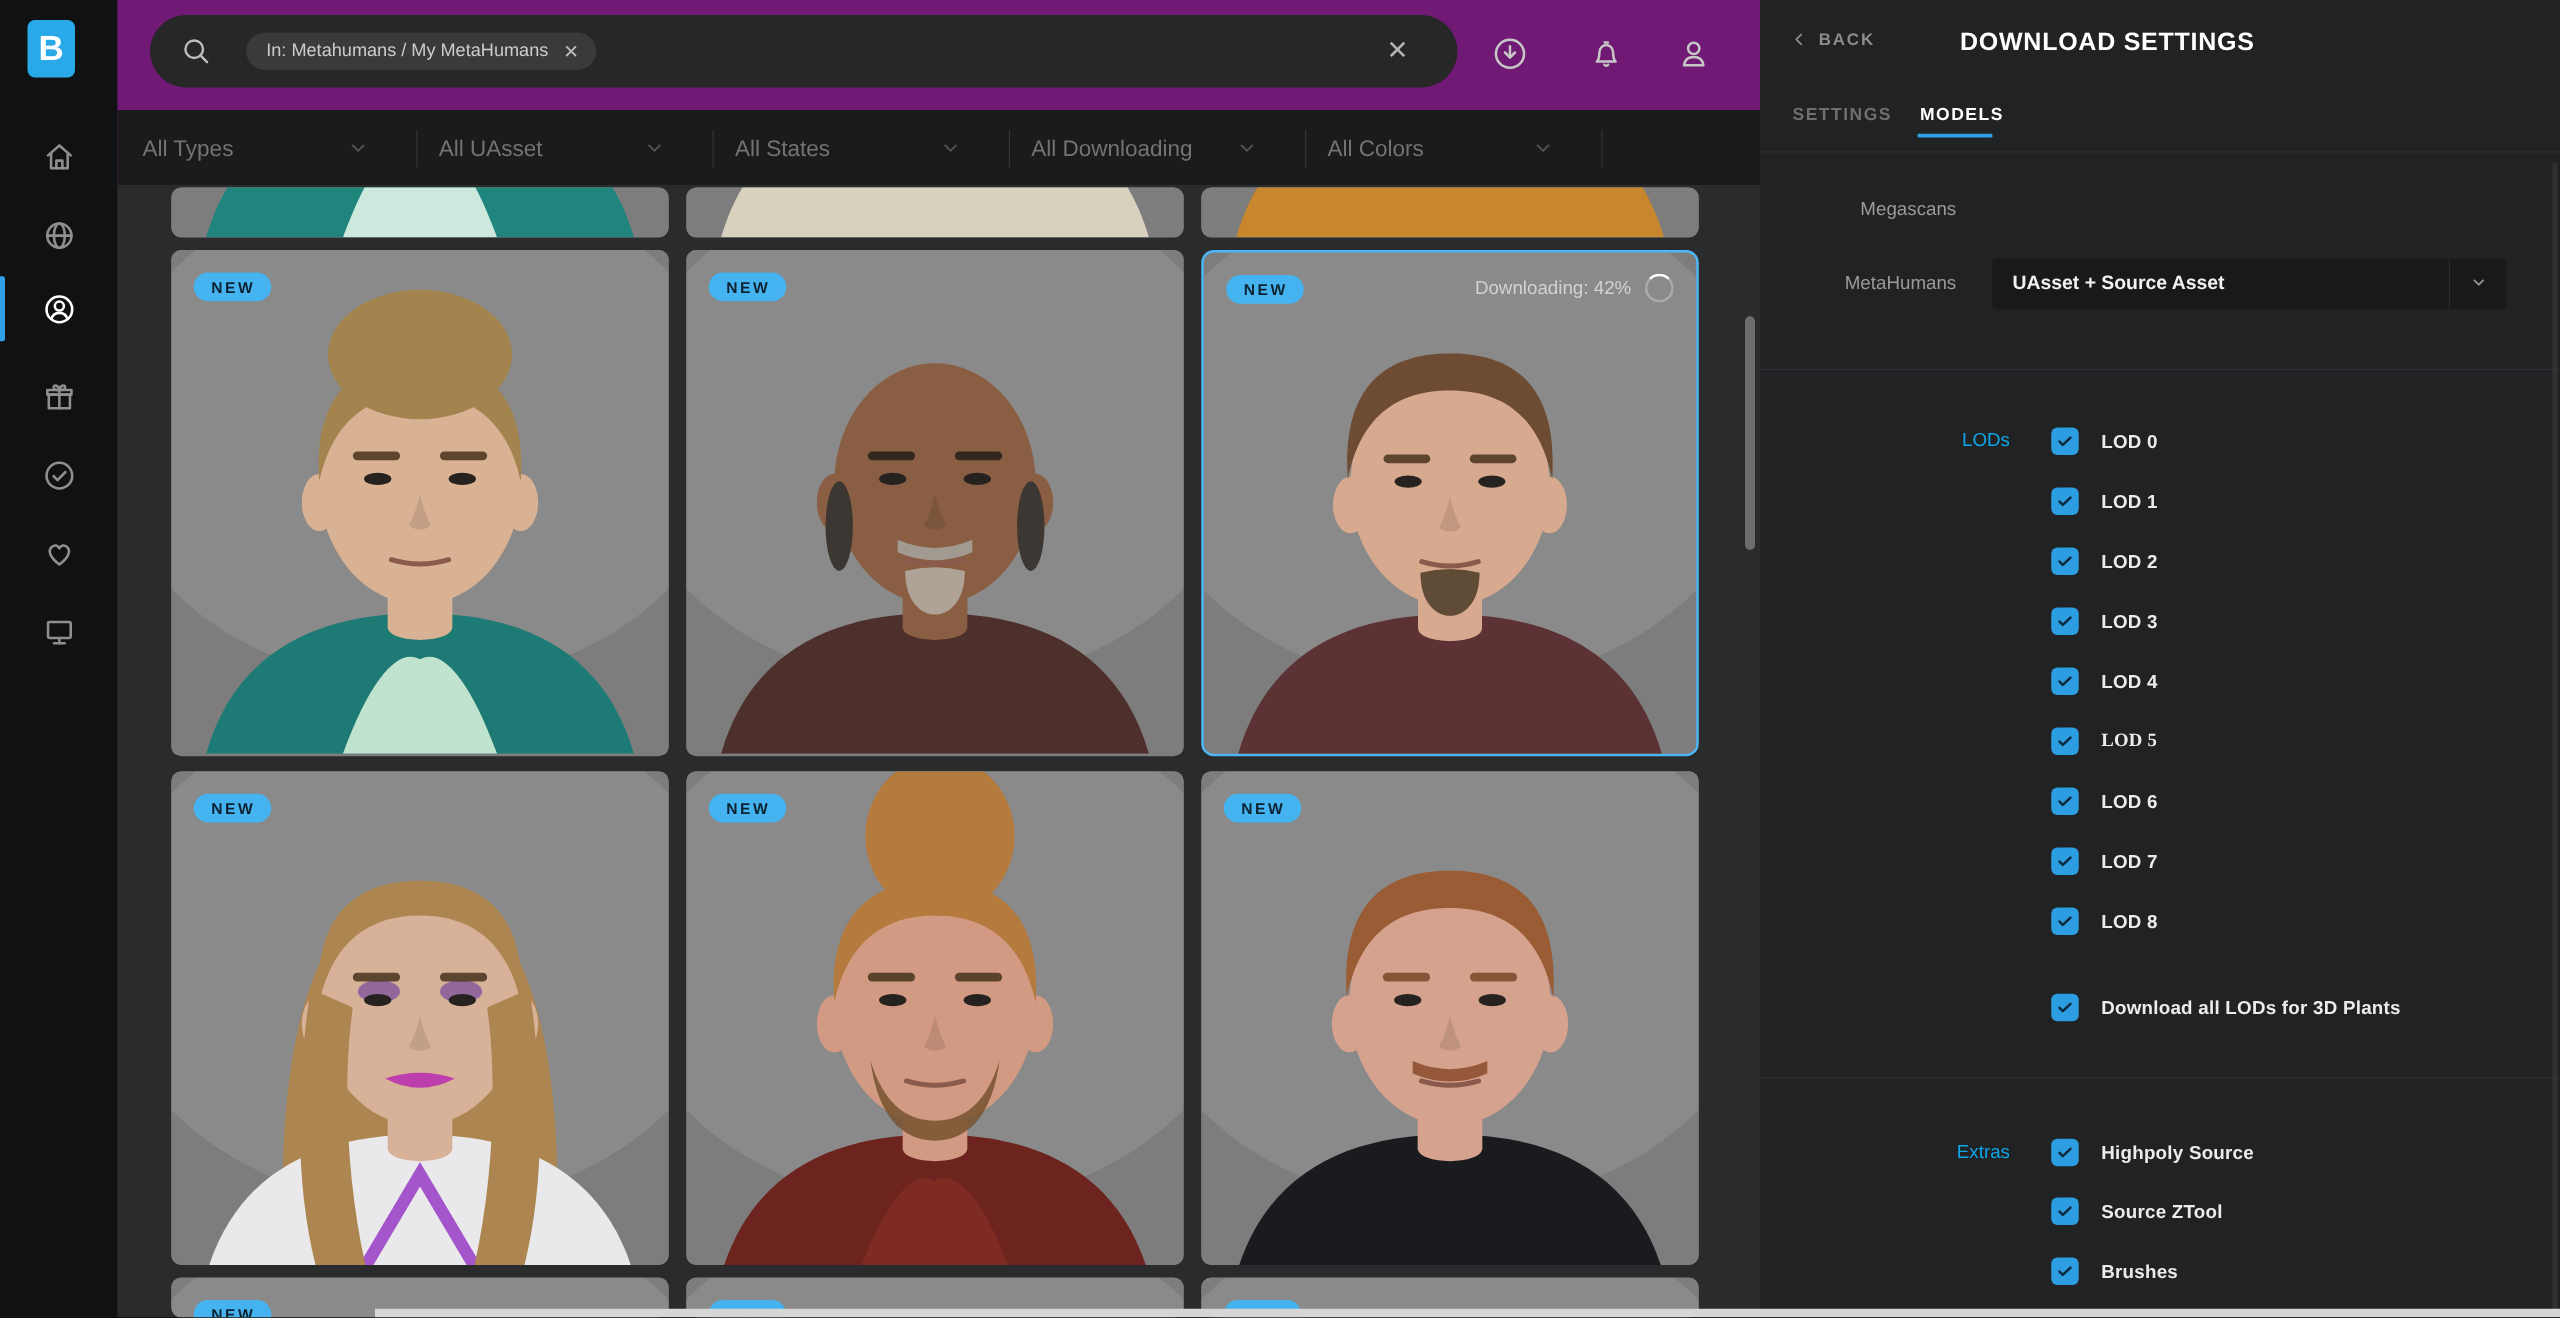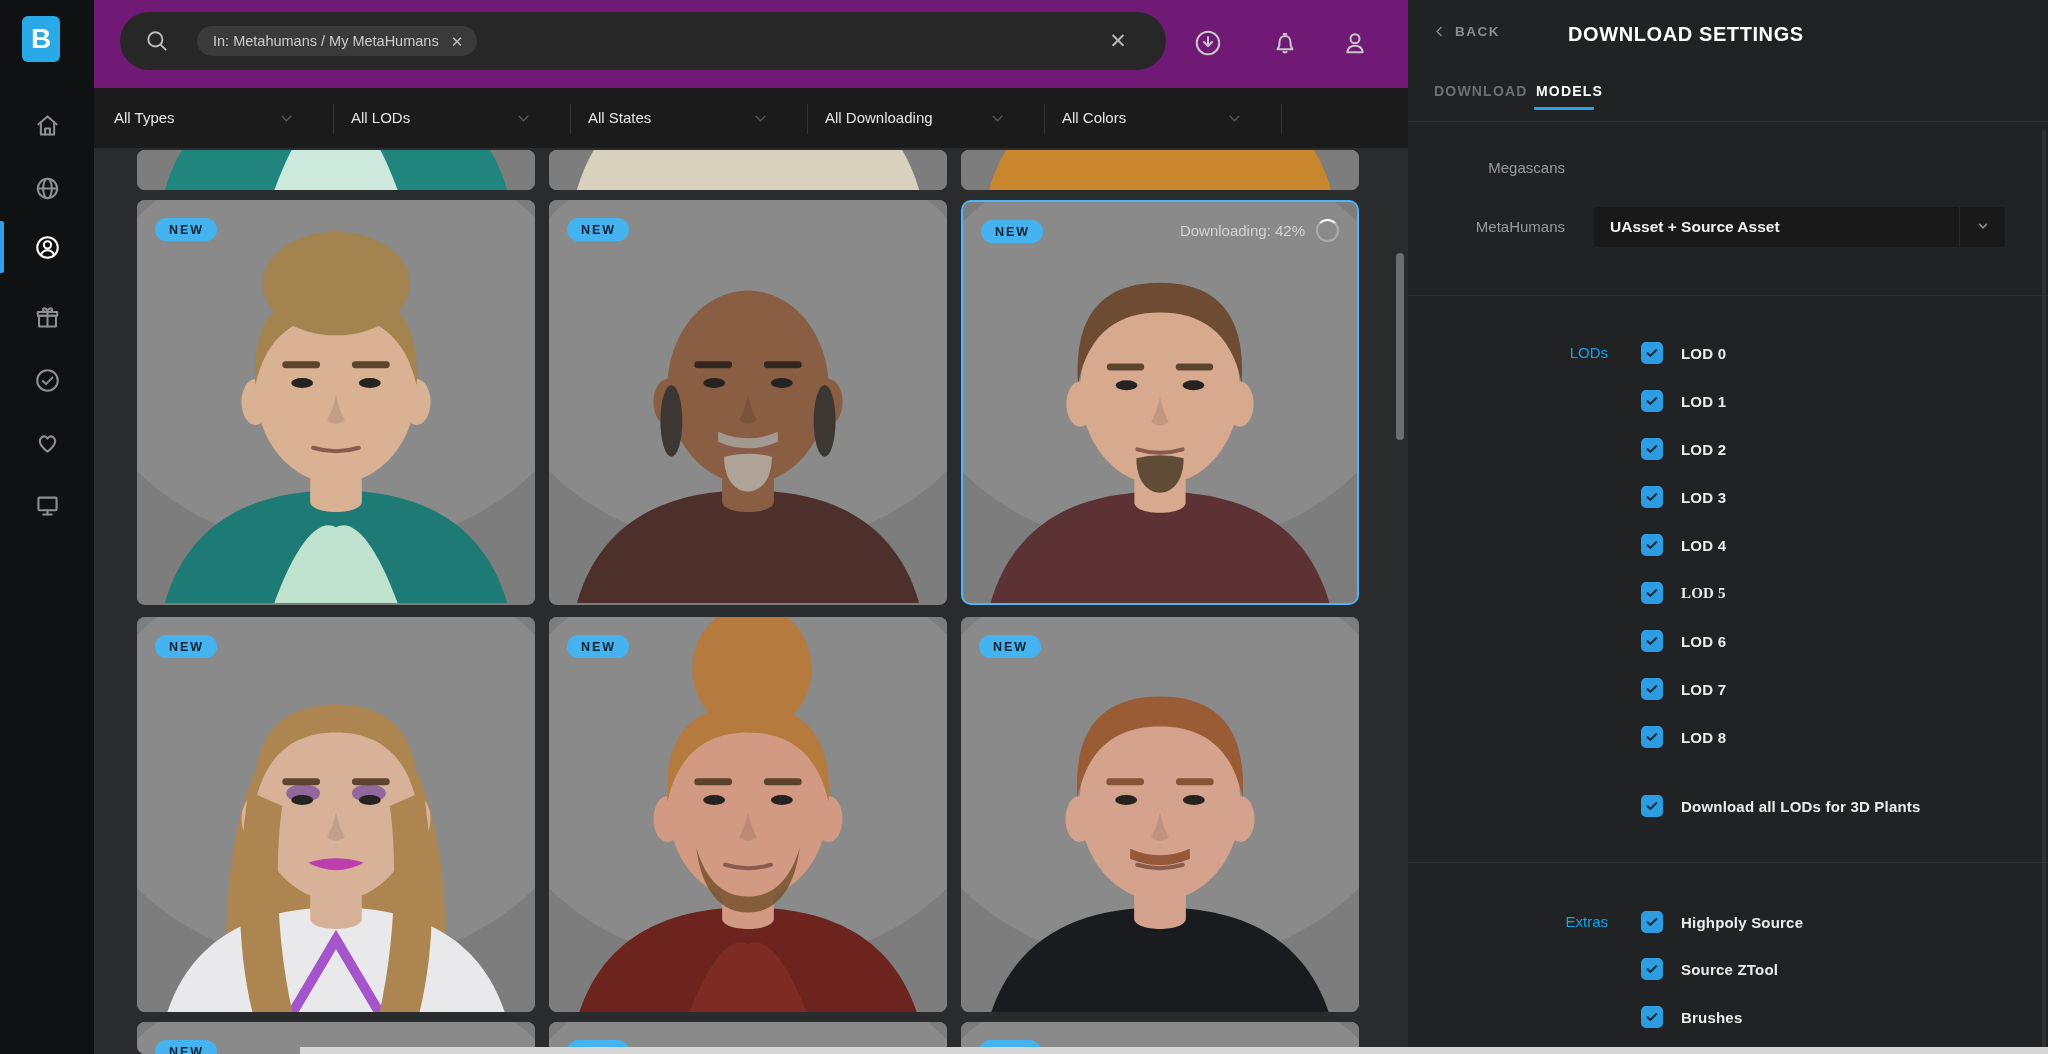--- a/index.html
+++ b/index.html
@@ -19,21 +19,21 @@
   .searchpill svg.mag{position:absolute;left:24px;top:16px;width:26px;height:26px;stroke:#bdbdbd;fill:none;stroke-width:1.8;stroke-linecap:round;}
   .searchtag{position:absolute;left:77px;top:14px;height:30px;background:#3a3a3a;border-radius:16px;
              display:flex;align-items:center;gap:12px;padding:0 14px 0 16px;font-size:14.5px;color:#cccccc;}
   .searchtag .tx{color:#bdbdbd;font-size:15px;cursor:pointer;line-height:1;}
   .clearx{position:absolute;right:36px;top:17px;width:24px;height:24px;color:#b5b5b5;font-size:21px;line-height:24px;text-align:center;cursor:pointer;}
   .topicon{position:absolute;top:28px;width:30px;height:30px;cursor:pointer;}
   .topicon svg{width:30px;height:30px;stroke:#c7c7c7;fill:none;stroke-width:1.6;stroke-linecap:round;stroke-linejoin:round;}
   
   .filterbar{position:absolute;left:94px;top:88px;width:1314px;height:60px;background:#1b1b1b;}
   .filtergroup{position:absolute;top:0;height:60px;width:237px;}
-  .filtergroup .lbl{position:absolute;left:18px;top:21px;font-size:15px;color:#e5e5e5;}
+  .filtergroup .lbl{position:absolute;left:18px;top:21px;font-size:18px;color:#737373;}
   .filtergroup .chev{position:absolute;right:40px;top:24px;width:13px;height:13px;stroke:#565656;fill:none;stroke-width:2;}
   .filterdiv{position:absolute;top:16px;width:1px;height:30px;background:#333333;}
   
   .gridarea{position:absolute;left:94px;top:148px;width:1314px;height:906px;background:#2a2b2c;}
   .tile{position:absolute;background:#7d7d7d;border-radius:8px;overflow:hidden;cursor:pointer;box-sizing:border-box;}
   .tile svg.portrait{position:absolute;left:0;width:100%;display:block;}
   .tile.selected{border:2px solid #4cb7f8;border-radius:10px;}
   .badge{position:absolute;left:18px;top:18px;font-size:12.5px;font-weight:bold;letter-spacing:2px;
          padding:5px 13px 4px 14px;border-radius:14px;color:#0d2231;z-index:3;}
   .dl{position:absolute;right:18px;top:17px;display:flex;align-items:center;gap:11px;z-index:3;}
@@ -160,21 +160,21 @@
   <div class="filterbar">
     <div id="filters">
         <div class="filtergroup" style="left: 2px;">
           <span class="lbl">All Types</span>
           <svg class="chev" viewBox="0 0 18 14">
             <path d="M3 4 L9 10 L15 4" stroke-linecap="round" fill="none"></path>
           </svg>
         </div>
         <div class="filterdiv" style="left: 239px;"></div>
         <div class="filtergroup" style="left: 239px;">
-          <span class="lbl">All LODs</span>
+          <span class="lbl">All UAsset</span>
           <svg class="chev" viewBox="0 0 18 14">
             <path d="M3 4 L9 10 L15 4" stroke-linecap="round" fill="none"></path>
           </svg>
         </div>
         <div class="filterdiv" style="left: 476px;"></div>
         <div class="filtergroup" style="left: 476px;">
           <span class="lbl">All States</span>
           <svg class="chev" viewBox="0 0 18 14">
             <path d="M3 4 L9 10 L15 4" stroke-linecap="round" fill="none"></path>
           </svg>
@@ -400,21 +400,21 @@
 
   <aside class="panel">
     <div class="back">
       <svg viewBox="0 0 24 24">
           <path d="M14.5 5.5 L8 12 L14.5 18.5"></path>
         </svg>
       <span>BACK</span>
     </div>
     <div class="ptitle">DOWNLOAD SETTINGS</div>
     <div id="tabs">
-        <div class="tab inactive" style="left: 26px;">DOWNLOAD</div>
+        <div class="tab inactive" style="left: 26px;">SETTINGS</div>
         <div class="tab active" style="left: 128px;">MODELS</div>
         <div class="tabline" style="left: 126px; width: 60px; background: rgb(47, 159, 232);"></div>
       </div>
     <div class="pdiv" style="top:121px"></div>
     <div id="formats">
         <div class="formrow" style="top: 148px;">
           <span class="flabel">Megascans</span>
         </div>
         <div class="formrow" style="top: 207px;">
           <span class="flabel">MetaHumans</span>

